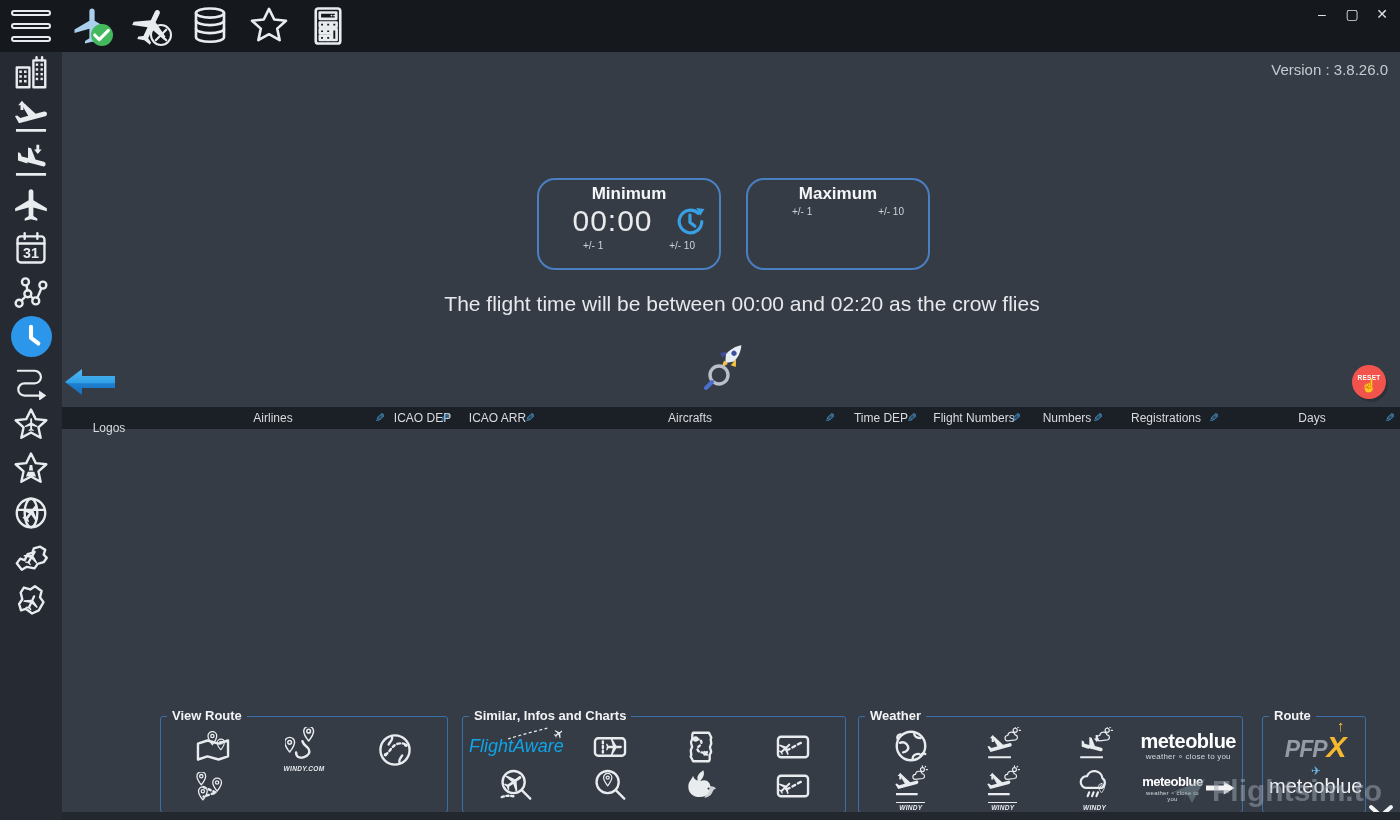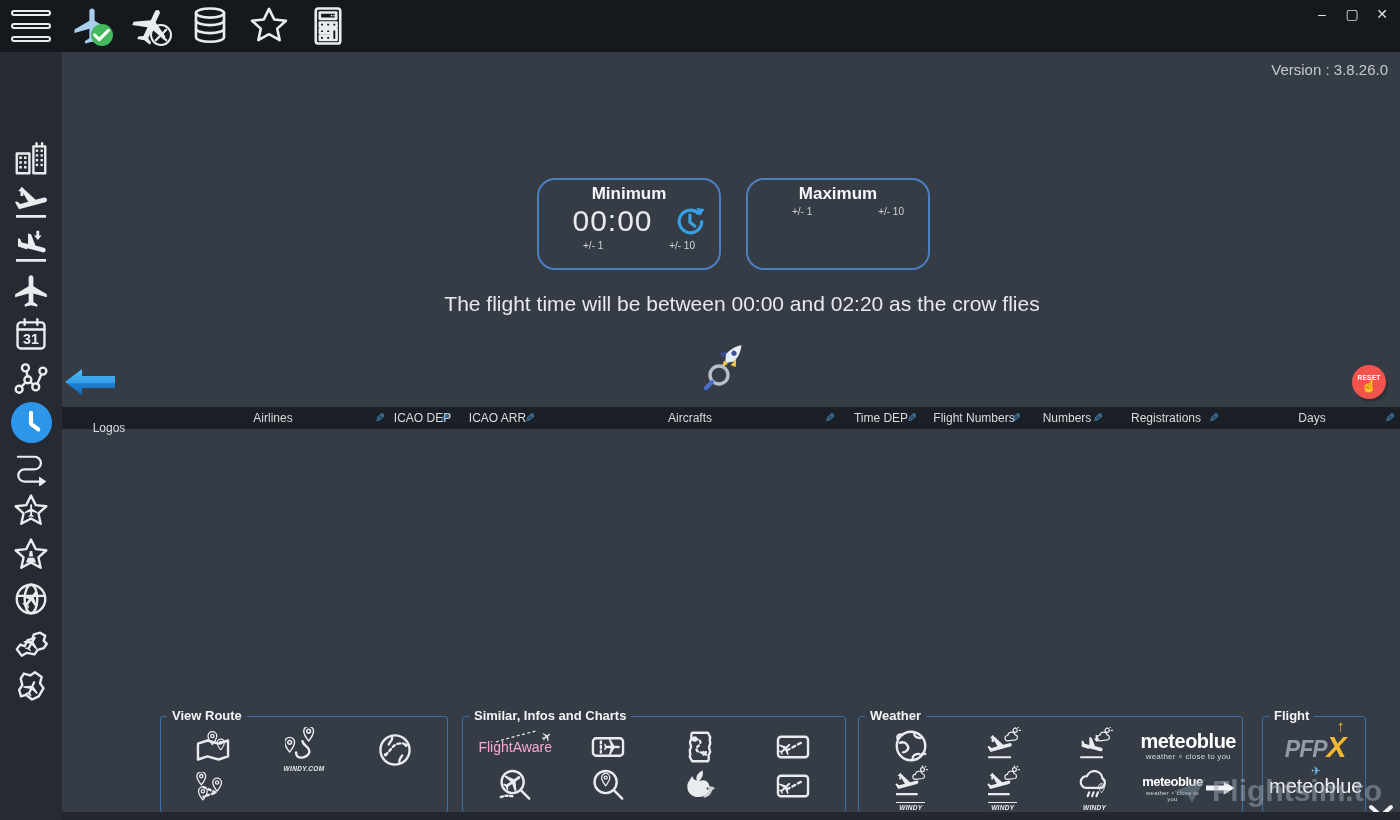--- a/index.html
+++ b/index.html
@@ -19,21 +19,21 @@
   .tb-icon svg { width:42px; height:42px; }
   .badge { position:absolute; width:22px; height:22px; border-radius:50%; right:2px; bottom:3px;
            display:flex; align-items:center; justify-content:center; }
   .badge.green { background:#43b85c; }
   .win-controls { position:absolute; right:10px; top:6px; display:flex; gap:14px;
                   color:#dfe2e6; font-size:14px; }
   .win-controls span { cursor:pointer; width:16px; text-align:center; }
 
   
   .sidebar { position:absolute; left:0; top:52px; width:62px; height:768px; background:#262a33;
-             display:flex; flex-direction:column; align-items:center; padding-top:86px; gap:3px; }
+             display:flex; flex-direction:column; align-items:center; gap:3px; }
   .sb-item { width:42px; height:41px; display:flex; align-items:center; justify-content:center; cursor:pointer; }
   .sb-item svg { width:38px; height:38px; }
   .sb-item.active { background:#2b96ea; border-radius:50%; width:41px; height:41px; }
 
   
   .main { position:absolute; left:62px; top:52px; width:1338px; height:768px; background:#363c46; }
   .version { position:absolute; top:9px; right:12px; font-size:15px; color:#c6cad0; }
   .bfd-wm { position:absolute; left:280px; top:0px; width:820px; text-align:center;
             font-size:215px; font-weight:800; font-style:italic; letter-spacing:6px;
             color:rgba(160,172,190,0.06); user-select:none; }
@@ -80,21 +80,21 @@
   .p-weather { left:796px; width:385px; }
   .p-weather .pgrid { grid-template-columns:repeat(4,1fr); grid-template-rows:1fr 1fr; }
   .p-export { left:1200px; width:104px; }
   .p-export .pgrid { grid-template-columns:1fr; grid-template-rows:1fr 1fr; }
   .picon { display:flex; flex-direction:column; align-items:center; cursor:pointer; }
   .picon svg { width:38px; height:38px; }
   .icolabel { font-size:6.5px; font-weight:bold; font-style:italic; color:#e9ecef;
               border-top:1.5px solid #e9ecef; padding:1px 3px 0; margin-top:-1px; letter-spacing:.3px; }
   .icolabel.noline { border-top:none; }
 
-  .flightaware { color:#f9a8d4; font-size:14px; cursor:pointer; position:relative; white-space:nowrap; }
+  .flightaware { color:#0ea5e9; font-size:18px; cursor:pointer; position:relative; white-space:nowrap;font-style:italic; }
   .fa-swoosh { position:absolute; top:-13px; right:2px; }
 
   .meteoblue { color:#fff; cursor:pointer; text-align:center; line-height:1; }
   .mb-name { font-size:20px; font-weight:bold; letter-spacing:-0.5px; }
   .mb-tag { font-size:8px; color:#d4d8dd; margin-top:2px; letter-spacing:.2px; }
   .meteoblue.small .mb-name { font-size:13px; }
   .meteoblue.small .mb-tag { font-size:6px; }
   .mb-row { display:flex; align-items:center; gap:2px; cursor:pointer; }
 
   .pfpx { font-style:italic; font-weight:900; cursor:pointer; position:relative; line-height:1; }
@@ -650,21 +650,21 @@
             <div class="mb-tag">weather ∘ close to you</div>
           </div>
           <svg width="30" height="14" viewBox="0 0 30 14">
             <polygon points="0,4.5 18,4.5 18,0.5 29,7 18,13.5 18,9.5 0,9.5" fill="#f2f4f6"></polygon>
           </svg>
         </div>
       </div>
     </div>
 
     <div class="panel p-export">
-      <span class="panel-legend">Flight</span>
+      <span class="panel-legend">Route</span>
       <div class="pgrid">
         <div class="pfpx">
           <span class="pfp">PFP</span><span class="px">X</span>
           <span class="parrow">↑</span>
         </div>
         <div class="simbrief">
           <span class="sb-plane">✈</span>
           <span>meteoblue</span>
         </div>
       </div>

